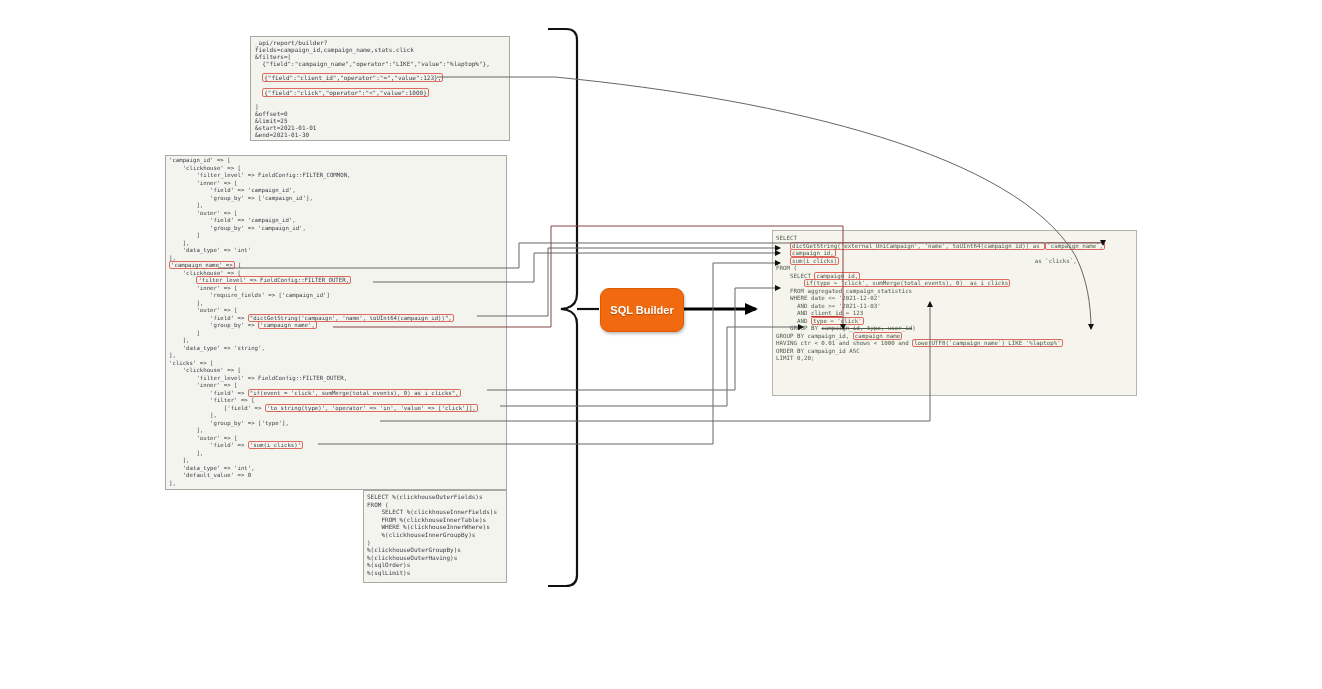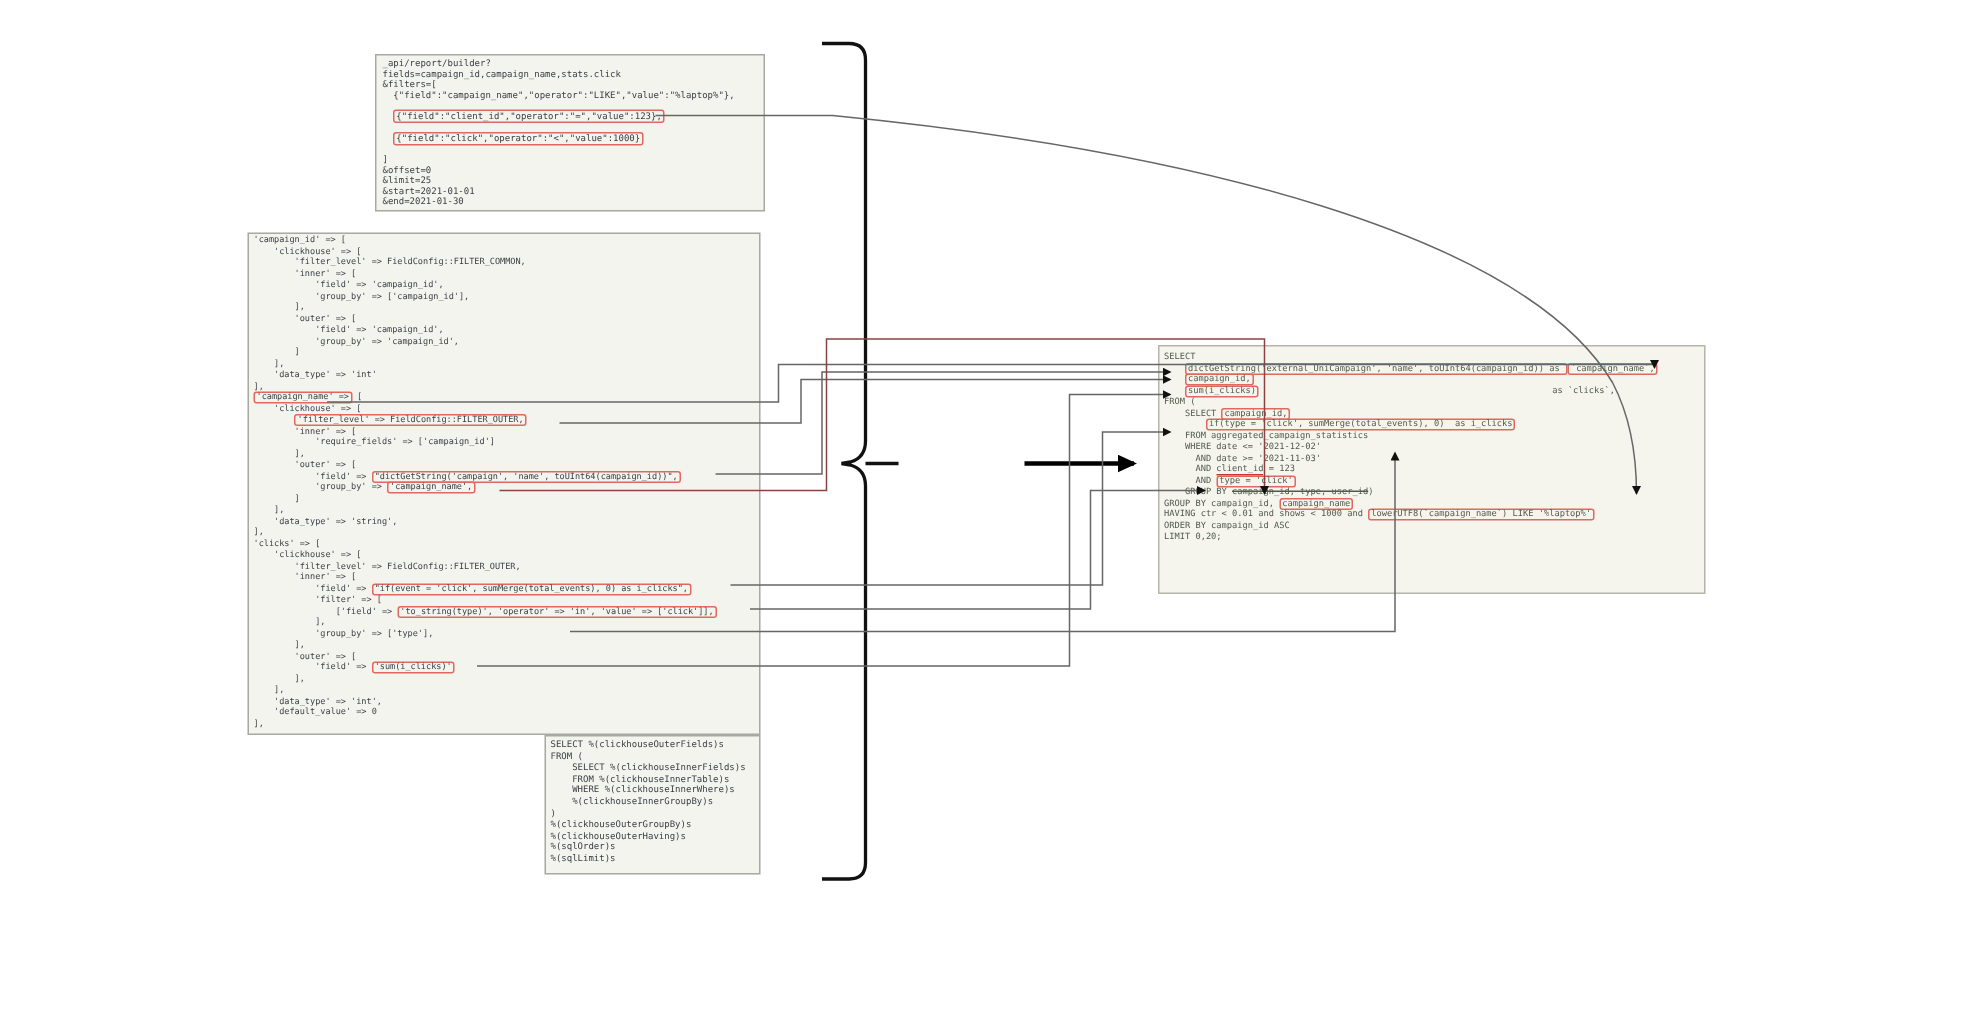--- a/index.html
+++ b/index.html
@@ -123,20 +123,23 @@
       <div class="cl"><span>      AND date &gt;= '2021-11-03'</span></div>
       <div class="cl"><span>      AND </span><span class="ul">client_id</span><span> = 123</span></div>
       <div class="cl"><span>      AND </span><span class="hl">type = 'click'</span></div>
       <div class="cl"><span>    GROUP BY </span><span class="strike">campaign_id, type, user_id</span><span>)</span></div>
       <div class="cl"><span>GROUP BY campaign_id, </span><span class="hl">campaign_name</span></div>
       <div class="cl"><span>HAVING ctr &lt; 0.01 and shows &lt; 1000 and </span><span class="hl">lowerUTF8(`campaign_name`) LIKE '%laptop%'</span></div>
       <div class="cl"><span>ORDER BY campaign_id ASC</span></div>
       <div class="cl"><span>LIMIT 0,20;</span></div>
     </div>
 
+  <div class="builder">
+    <span>SQL Builder</span>
+  </div>
 
   <svg class="lines" width="1322" height="689" viewBox="0 0 1322 689">
     <defs>
       <marker id="arr" markerWidth="8" markerHeight="8" refX="5" refY="3" orient="auto" markerUnits="userSpaceOnUse">
         <path d="M0,0 L6,3 L0,6 Z" fill="#111"></path>
       </marker>
       <marker id="bigarr" markerWidth="16" markerHeight="14" refX="11" refY="6" orient="auto" markerUnits="userSpaceOnUse">
         <path d="M0,0 L13,6 L0,12 Z" fill="#000"></path>
       </marker>
     </defs>

